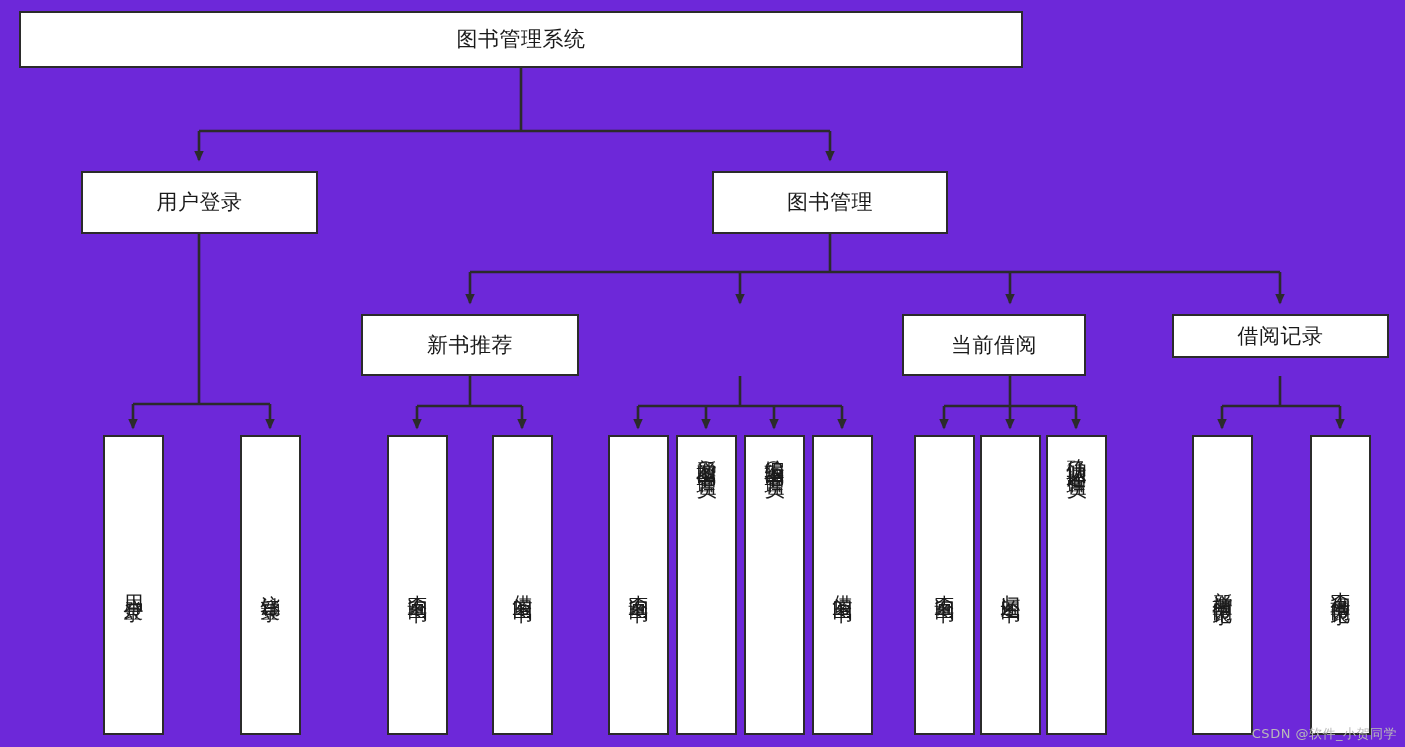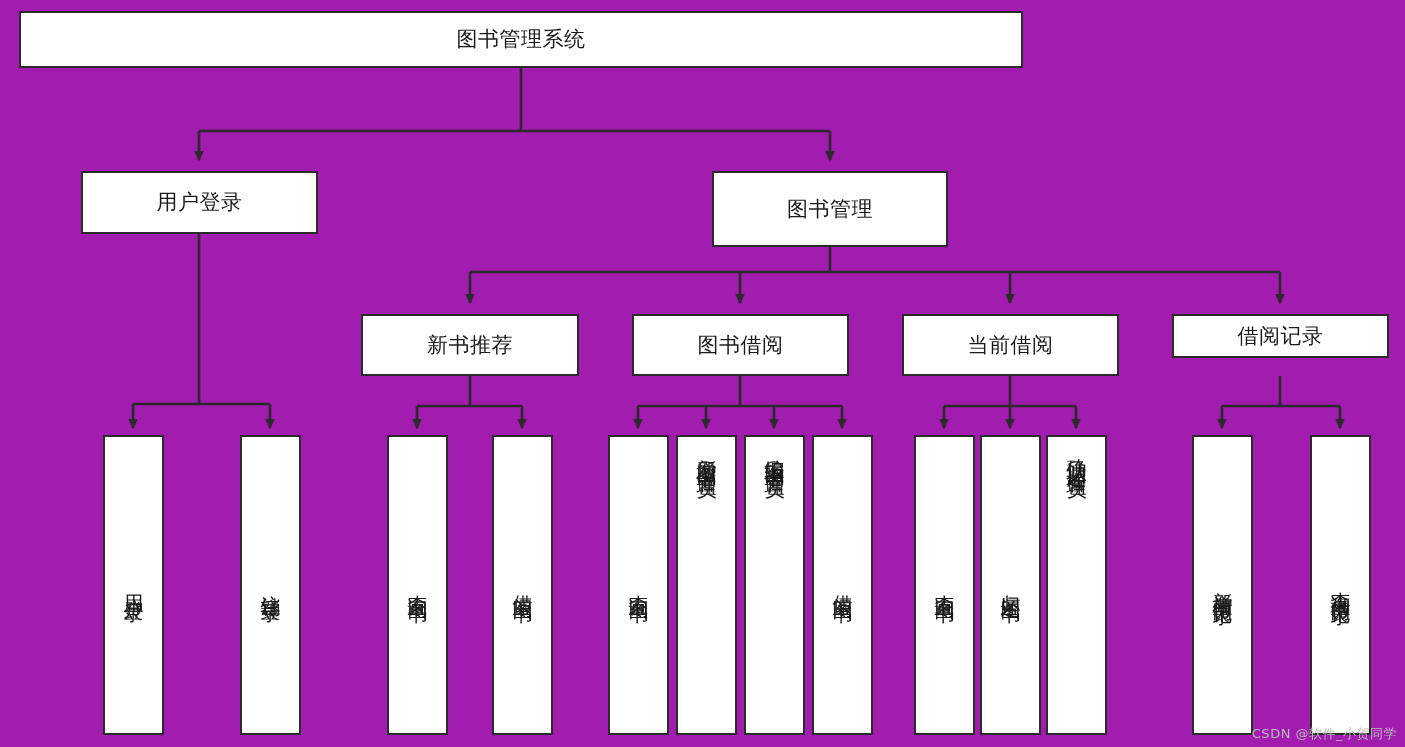--- a/index.html
+++ b/index.html
@@ -7,21 +7,21 @@
     padding: 0;
     background: #ffffff;
   }
   body {
     font-family: "DejaVu Sans", "Liberation Sans", sans-serif;
   }
   #canvas {
     position: relative;
     width: 1405px;
     height: 747px;
-    background: #a21caf;
+    background: #6d28d9;
     overflow: hidden;
   }
   svg#wires {
     position: absolute;
     left: 0;
     top: 0;
     width: 1405px;
     height: 747px;
     pointer-events: none;
   }
@@ -123,31 +123,28 @@
     </g>
   </svg>
 
   <div class="node" style="left:19px; top:11px; width:1004px; height:57px;">
     <span class="lbl">图书管理系统</span>
   </div>
 
   <div class="node" style="left:81px; top:171px; width:237px; height:63px;">
     <span class="lbl">用户登录</span>
   </div>
-  <div class="node" style="left:712px; top:171px; width:236px; height:76px;">
+  <div class="node" style="left:712px; top:171px; width:236px; height:63px;">
     <span class="lbl">图书管理</span>
   </div>
 
   <div class="node" style="left:361px; top:314px; width:218px; height:62px;">
     <span class="lbl">新书推荐</span>
   </div>
-  <div class="node" style="left:632px; top:314px; width:217px; height:62px;">
-    <span class="lbl">图书借阅</span>
-  </div>
-  <div class="node" style="left:902px; top:314px; width:217px; height:62px;">
+  <div class="node" style="left:902px; top:314px; width:184px; height:62px;">
     <span class="lbl">当前借阅</span>
   </div>
   <div class="node" style="left:1172px; top:314px; width:217px; height:44px;">
     <span class="lbl">借阅记录</span>
   </div>
 
   <div class="node leaf center-v" style="left:103px; top:435px; width:61px; height:300px;">
     <span class="lbl">用户登录</span>
   </div>
   <div class="node leaf center-v" style="left:240px; top:435px; width:61px; height:300px;">

